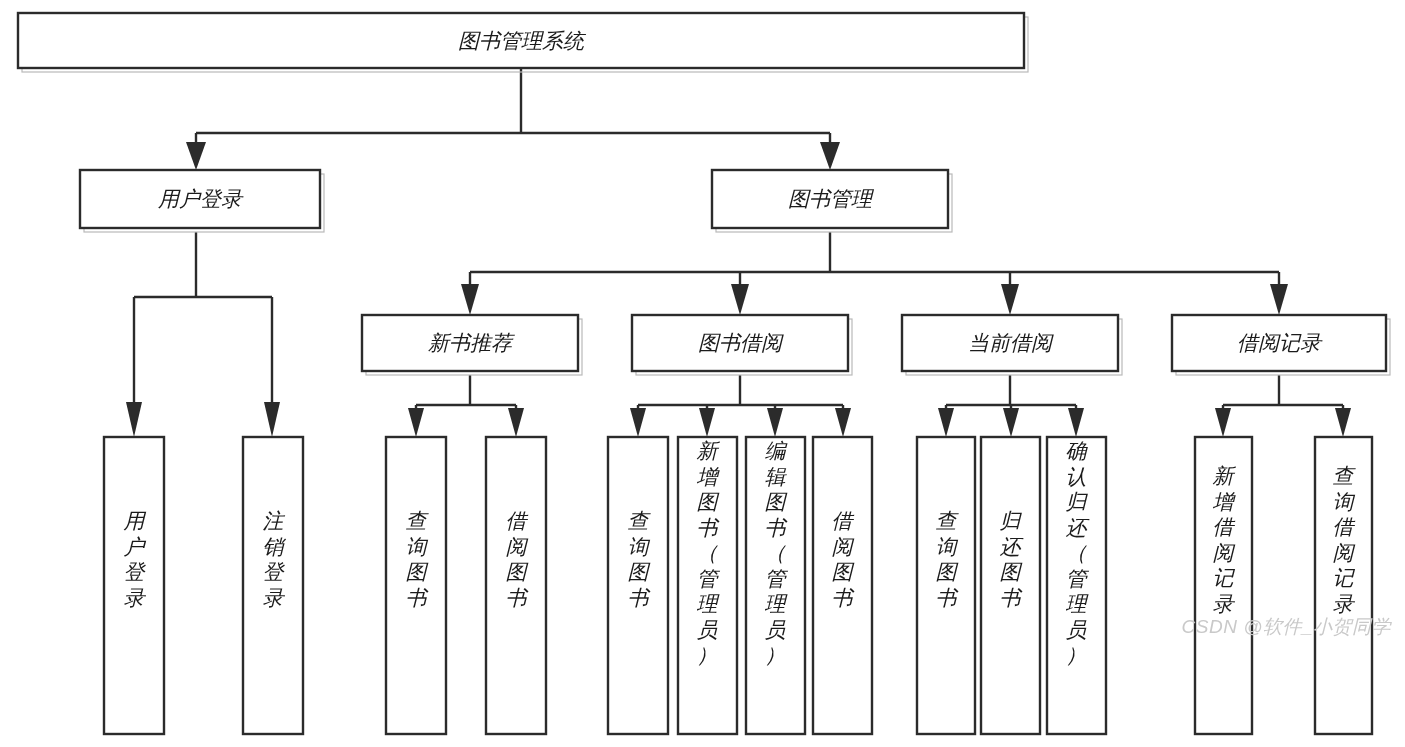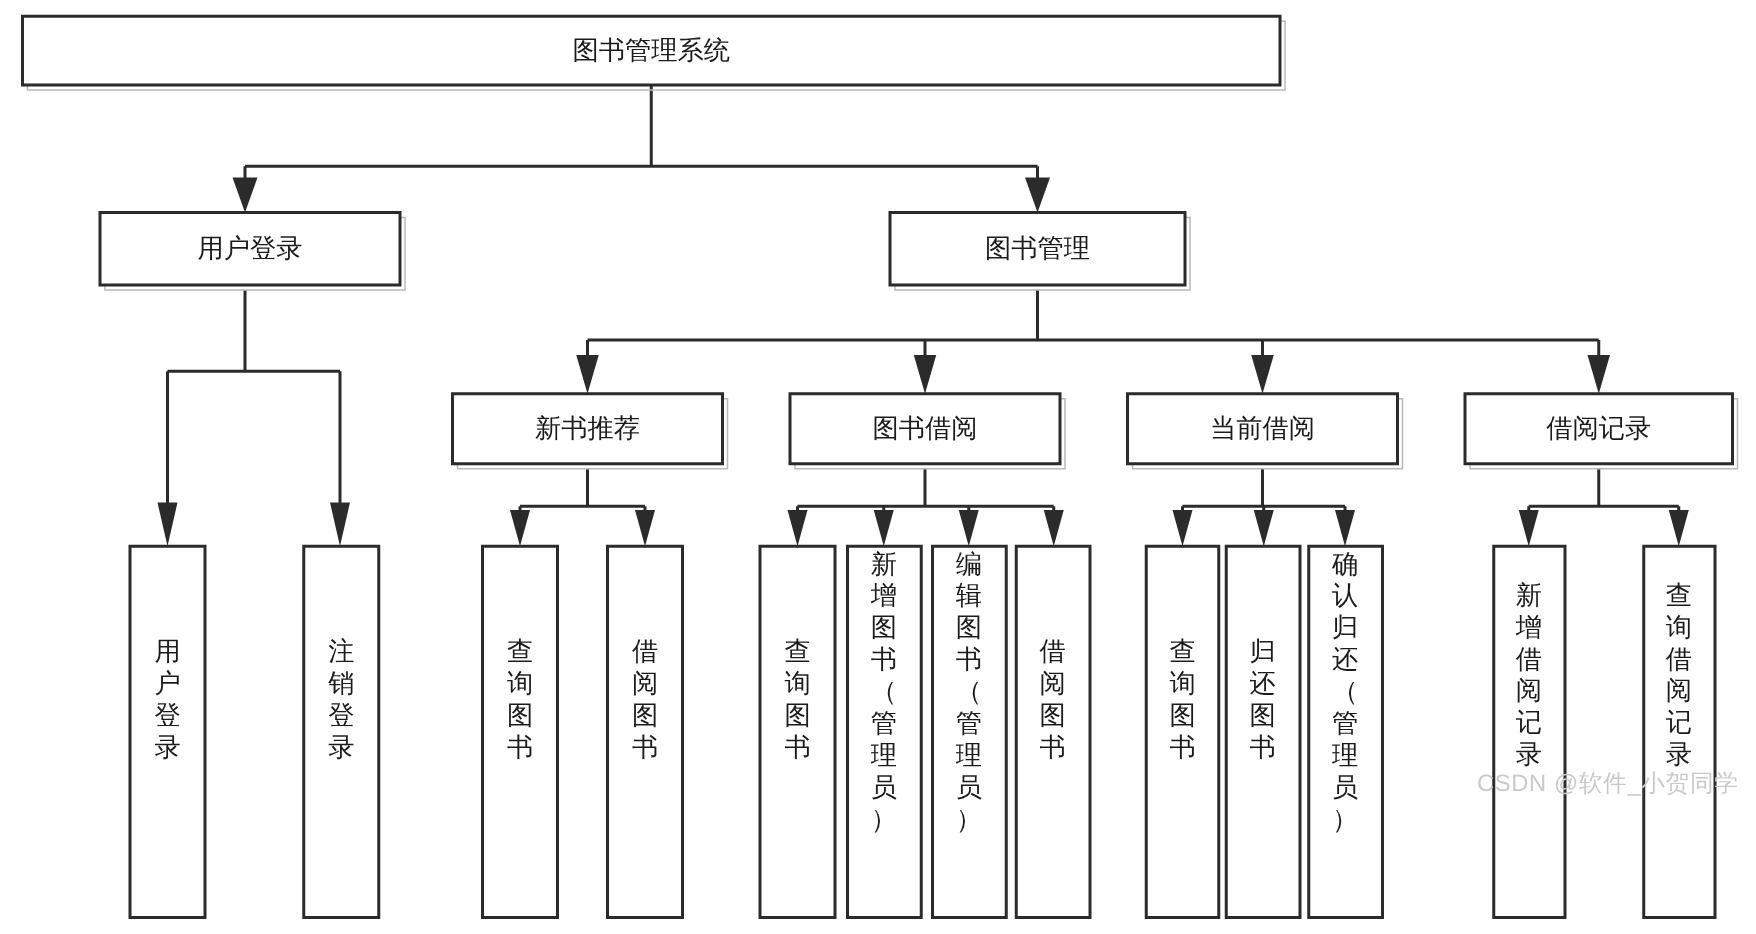--- a/index.html
+++ b/index.html
@@ -13,20 +13,21 @@
     font-family: "Liberation Sans", "DejaVu Sans", sans-serif;
     overflow: hidden;
     position: relative;
   }
   #chart-root {
     position: absolute;
     left: 0;
     top: 0;
     width: 1405px;
     height: 646px;
+    font-style: italic;
   }
   .node-rect {
     fill: #ffffff;
     stroke: #2b2b2b;
     stroke-width: 2.4;
   }
   .node-shadow {
     fill: none;
     stroke: #b9b9b9;
     stroke-width: 1.2;

